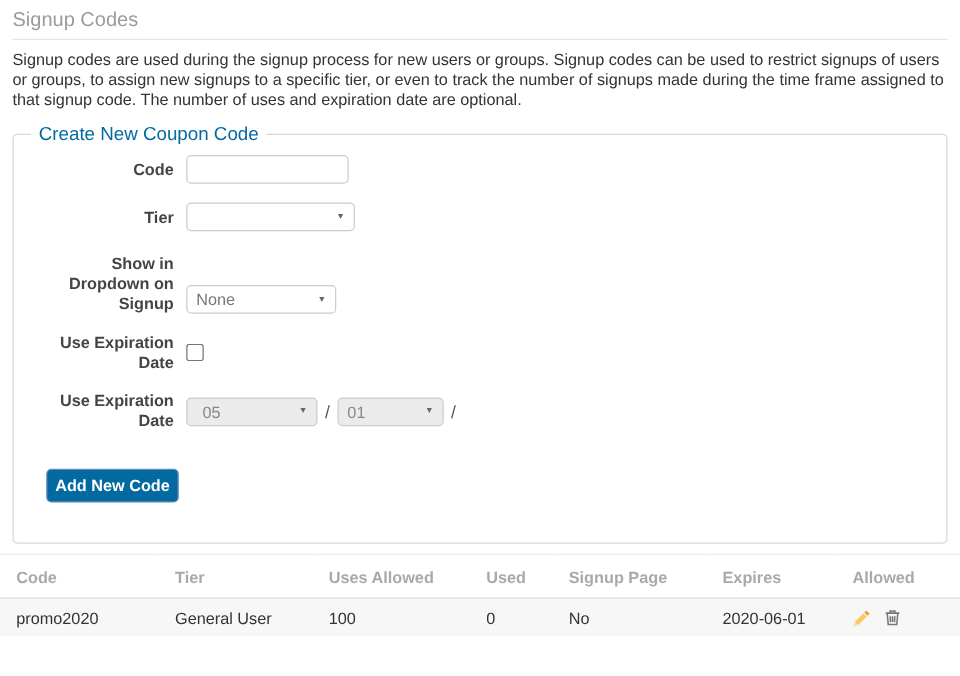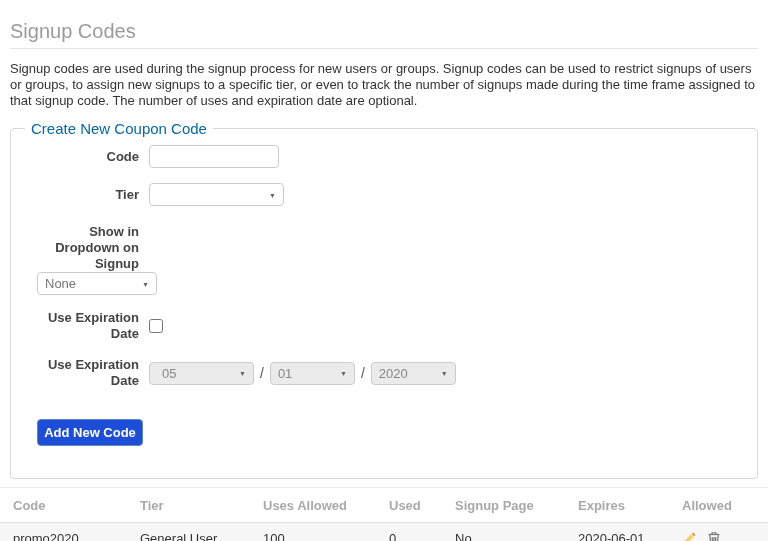--- a/index.html
+++ b/index.html
@@ -3,34 +3,34 @@
 <meta charset="utf-8">
 <style>
   * { box-sizing: border-box; }
   html,body { margin:0; padding:0; }
   body {
     width:768px; height:541px; overflow:hidden;
     background:#fff; color:#333;
     font-family:"Liberation Sans", sans-serif; font-size:13px;
   }
   .page-title {
-    margin:12px 10px; padding:8px 0 5px;
-    font-size:20px; font-weight:normal; color:#9b9b9b;
+    margin:0 10px; padding:8px 0 5px;
+    font-size:16px; font-weight:normal; color:#9b9b9b;
     border-bottom:1px solid #e4e4e4;
   }
   .page-desc { margin:8px 10px 11px; line-height:16px; color:#333; }
 
   fieldset.create-box {
     margin:0 10px; border:1px solid #d8d8d8; border-radius:4px;
     padding:8px 0 32px 0;
   }
   legend.box-legend { margin-left:14px; padding:0 6px; color:#0369a1; font-size:15px; }
 
   .form-row { display:flex; align-items:center; margin:0 0 15px 26px; }
-  .form-row.align-top { align-items:flex-start;flex-direction:column; }
+  .form-row.align-top { align-items:flex-end; }
   .form-label {
     flex:none; width:112px; text-align:right; padding-right:10px;
     font-weight:bold; color:#444; line-height:16px;
   }
   .form-row.align-top .form-label { padding-top:3px; }
 
   .text-input {
     height:23px; border:1px solid #ccc; border-radius:4px; padding:0 6px;
     font:13px "Liberation Sans", sans-serif; color:#555; background:#fff;
   }
@@ -48,21 +48,21 @@
     font-size:7px; color:#666; pointer-events:none; line-height:1;
   }
   .w-tier { width:135px; } .w-none { width:120px; }
   .w-month { width:105px;padding-left:12px; } .w-day { width:85px; } .w-year { width:85px; }
   .date-sep { margin:0 6px; color:#555; font-size:14px; }
 
   .checkbox { width:14px; height:14px; margin:0; accent-color:#fff; }
 
   .btn-primary {
     display:block; margin:30px 0 0 26px; width:106px; height:27px;
-    background:#1d4ed8; border:1px solid #6188b8; border-radius:4px;
+    background:#0369a1; border:1px solid #6188b8; border-radius:4px;
     color:#fff; font:bold 13px "Liberation Sans", sans-serif; cursor:pointer;
   }
 
   table.codes-table { width:768px; border-collapse:collapse; table-layout:fixed; margin-top:8px; }
   .codes-table thead th {
     text-align:left; padding:10px 13px 9px; font-size:13px; font-weight:bold; color:#a9a9a9;
     border-top:1px solid #ececec; border-bottom:1px solid #e2e2e2;
   }
   .codes-table tbody td { padding:7px 13px; color:#333; border-top:1px solid #ededed; }
   .codes-table tbody tr:first-child td { border-top:none; }
@@ -124,26 +124,20 @@
       <span class="select-arrow">▼</span>
     </span>
     <span class="date-sep">/</span>
     <span class="select-wrap">
       <select class="w-day" disabled="">
         <option>01</option>
       </select>
       <span class="select-arrow">▼</span>
     </span>
     <span class="date-sep">/</span>
-    <span class="select-wrap">
-      <select class="w-year" disabled="">
-        <option>2020</option>
-      </select>
-      <span class="select-arrow">▼</span>
-    </span>
   </div>
 
   <button class="btn-primary">Add New Code</button>
 </fieldset>
 
 <table class="codes-table">
   <colgroup>
     <col style="width:127px">
       <col style="width:123px">
       <col style="width:126px">

